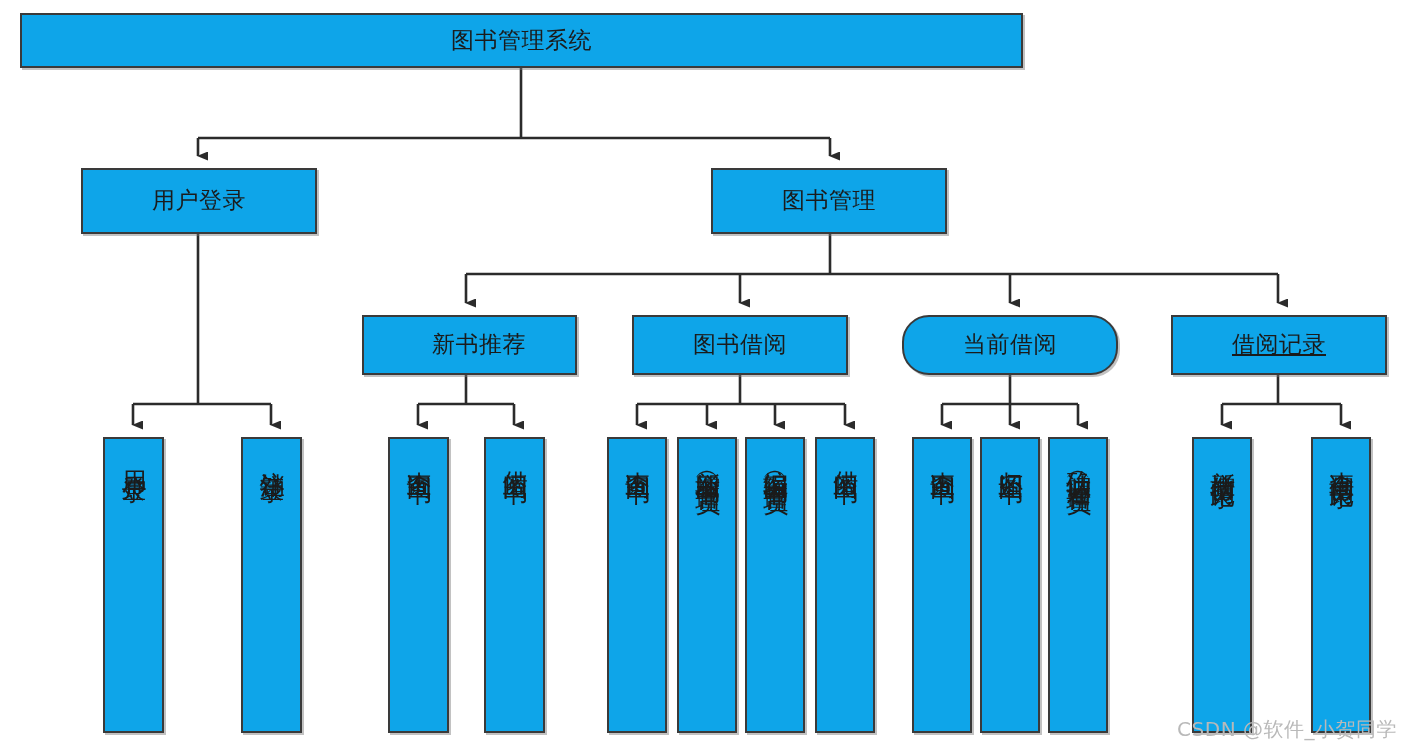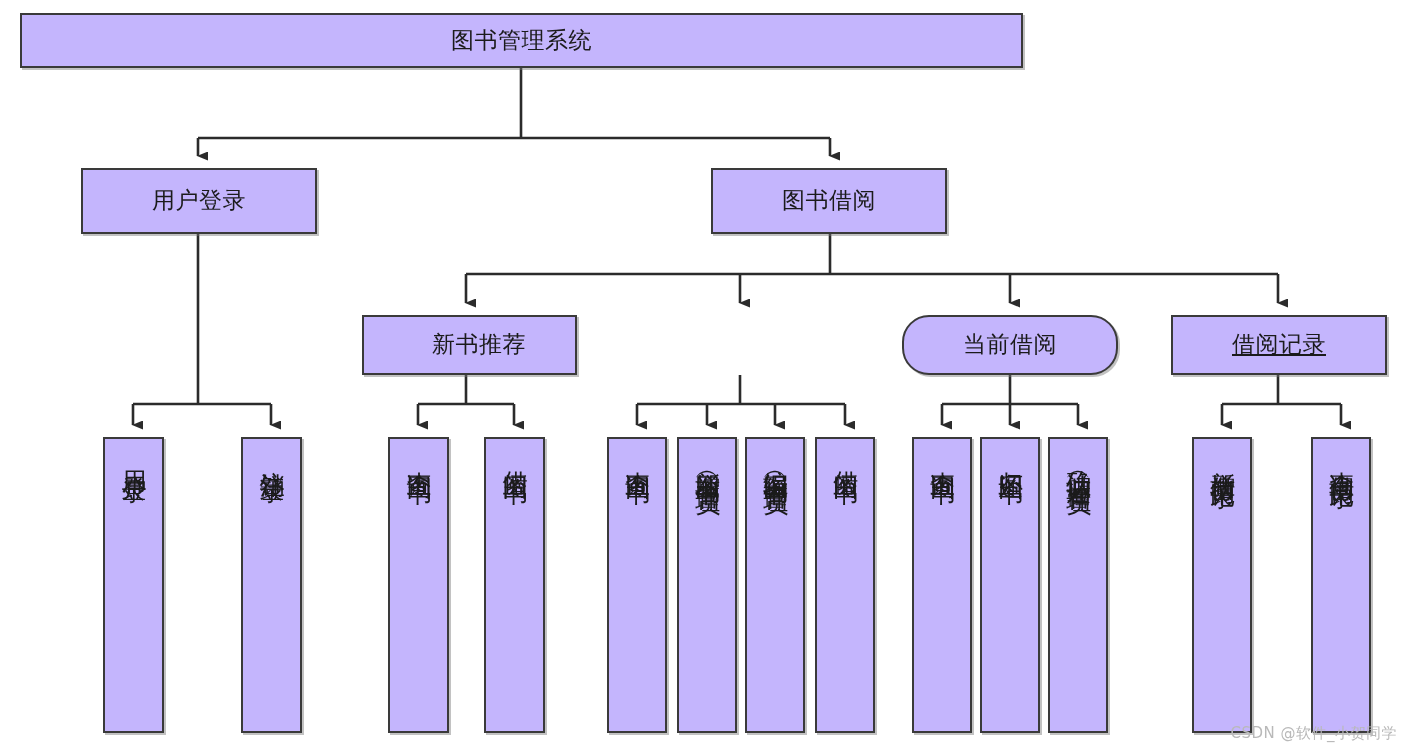--- a/index.html
+++ b/index.html
@@ -20,21 +20,21 @@
     position: absolute;
     left: 0;
     top: 0;
     width: 1405px;
     height: 747px;
     pointer-events: none;
   }
   .node {
     position: absolute;
     box-sizing: border-box;
-    background: #c4b5fd;
+    background: #0ea5e9;
     border: 2px solid #3a3a3a;
     box-shadow: 2px 2px 0 rgba(120,120,120,0.45);
     display: flex;
     align-items: center;
     justify-content: center;
     color: #1b1b1b;
     z-index: 2;
   }
   .node .label {
     display: block;
@@ -54,21 +54,21 @@
     text-orientation: upright;
     font-size: 25px;
     letter-spacing: 3px;
     line-height: 1.05;
     white-space: nowrap;
   }
   #watermark {
     position: absolute;
     right: 8px;
     bottom: 4px;
-    font-size: 15px;
+    font-size: 20px;
     color: #b9b9b9;
     letter-spacing: 0.5px;
     z-index: 5;
     white-space: nowrap;
     font-family: "DejaVu Sans", "Liberation Sans", sans-serif;
   }
 </style>
 </head>
 <body>
 
@@ -125,25 +125,28 @@
   </svg>
 
   <div class="node horiz" style="left:20px; top:13px; width:1003px; height:55px;">
     <span class="label">图书管理系统</span>
   </div>
 
   <div class="node horiz" style="left:81px; top:168px; width:236px; height:66px;">
     <span class="label">用户登录</span>
   </div>
   <div class="node horiz" style="left:711px; top:168px; width:236px; height:66px;">
-    <span class="label">图书借阅</span>
+    <span class="label">图书管理</span>
   </div>
 
   <div class="node horiz" style="left:362px; top:315px; width:215px; height:60px;padding-left:19px;">
     <span class="label">新书推荐</span>
+  </div>
+  <div class="node horiz" style="left:632px; top:315px; width:216px; height:60px;">
+    <span class="label">图书借阅</span>
   </div>
   <div class="node horiz" style="left:902px; top:315px; width:216px; height:60px;border-radius:27px;">
     <span class="label">当前借阅</span>
   </div>
   <div class="node horiz" style="left:1171px; top:315px; width:216px; height:60px;text-decoration:underline;">
     <span class="label">借阅记录</span>
   </div>
 
   <div class="node vert" style="left:103px; top:437px; width:61px; height:296px;">
     <span class="label">用户登录</span>

